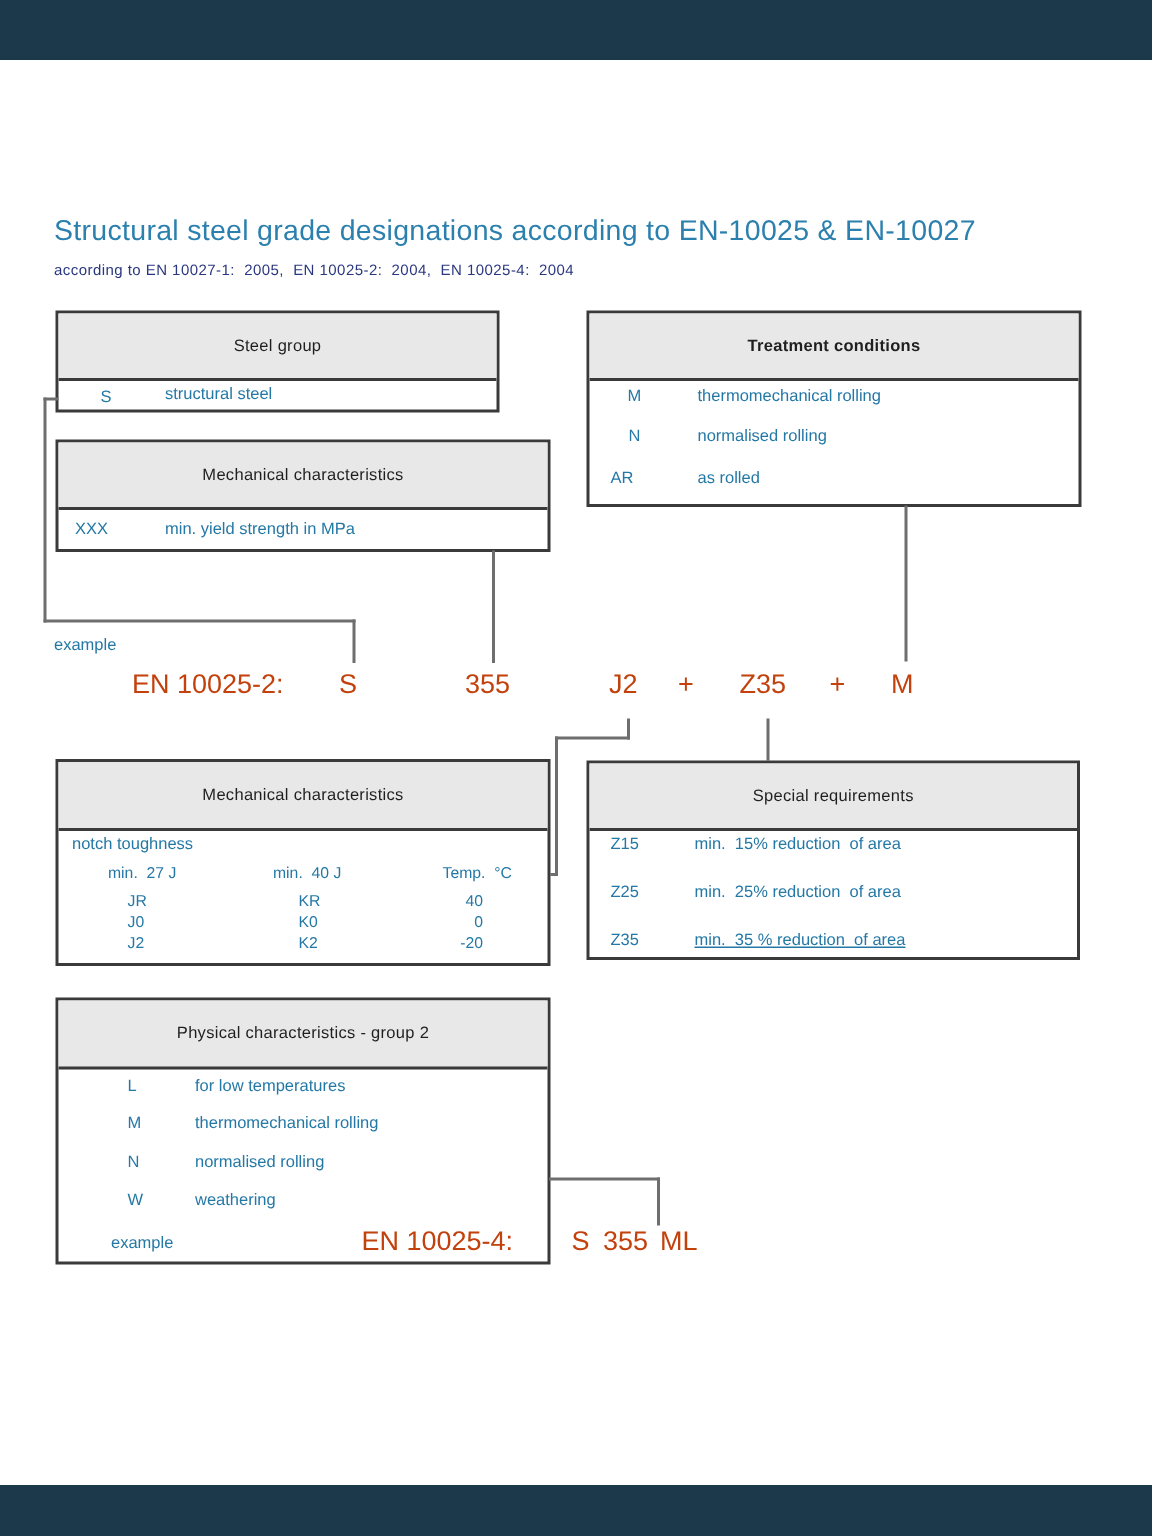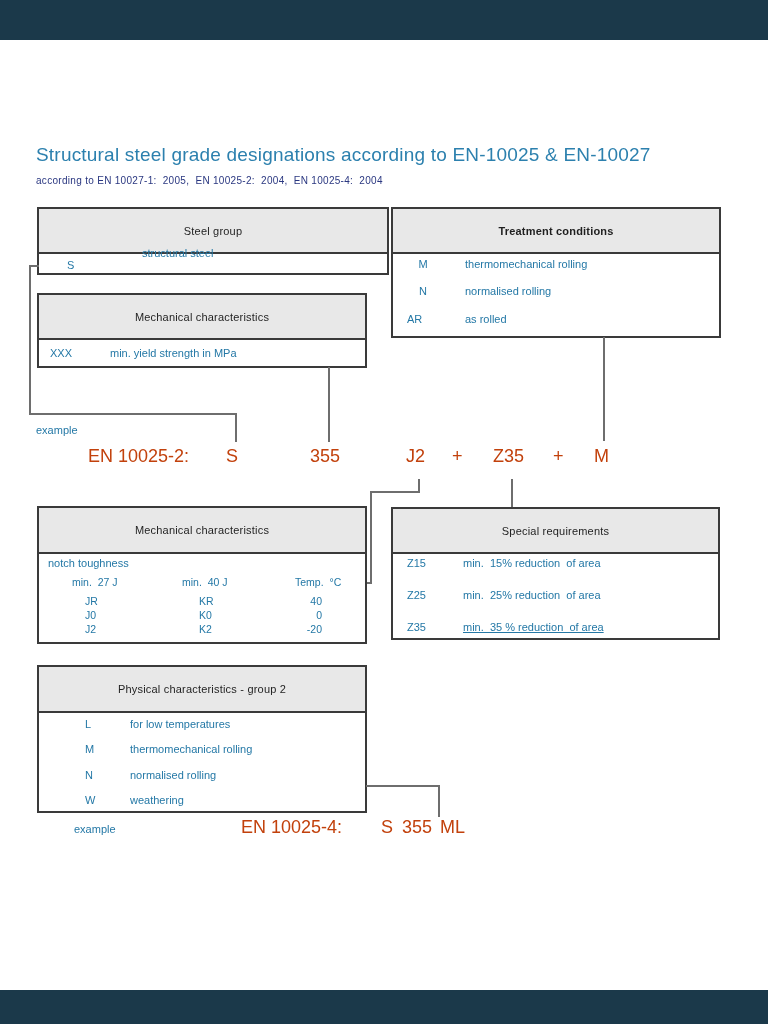--- a/index.html
+++ b/index.html
@@ -39,24 +39,24 @@
 </style>
 </head>
 <body>
 
 <div class="chrome top"></div>
 <div class="chrome bottom"></div>
 
 <div class="doc-title">Structural steel grade designations according to EN-10025 &amp; EN-10027</div>
 <div class="doc-subtitle">according to EN 10027-1:  2005,  EN 10025-2:  2004,  EN 10025-4:  2004</div>
 
-<div class="box" style="left:37px;top:207px;width:352px;height:68px;">
+<div class="box" style="left:37px;top:207px;width:296px;height:68px;">
   <div class="box-header">Steel group</div>
   <span class="row-code" style="left:28px;top:50px;">S</span>
-  <span class="row-desc" style="left:71px;top:38px;margin-left:32px;">structural steel</span>
+  <span class="row-desc" style="left:71px;top:48px;">structural steel</span>
 </div>
 
 <div class="box" style="left:391px;top:207px;width:330px;height:131px;">
   <div class="box-header bold">Treatment conditions</div>
   <span class="row-code" style="left:14px;top:49px;width:32px;text-align:center;">M</span>
   <span class="row-desc" style="left:72px;top:49px;">thermomechanical rolling</span>
   <span class="row-code" style="left:14px;top:76px;width:32px;text-align:center;">N</span>
   <span class="row-desc" style="left:72px;top:76px;">normalised rolling</span>
   <span class="row-code" style="left:14px;top:104px;width:32px;">AR</span>
   <span class="row-desc" style="left:72px;top:104px;">as rolled</span>
@@ -114,21 +114,21 @@
 <div class="box" style="left:391px;top:507px;width:329px;height:133px;">
   <div class="box-header">Special requirements</div>
   <span class="row-code" style="left:14px;top:48px;">Z15</span>
   <span class="row-desc" style="left:70px;top:48px;">min.  15% reduction  of area</span>
   <span class="row-code" style="left:14px;top:80px;">Z25</span>
   <span class="row-desc" style="left:70px;top:80px;">min.  25% reduction  of area</span>
   <span class="row-code" style="left:14px;top:112px;">Z35</span>
   <span class="row-desc" style="left:70px;top:112px;text-decoration:underline;">min.  35 % reduction  of area</span>
 </div>
 
-<div class="box" style="left:37px;top:665px;width:330px;height:148px;">
+<div class="box" style="left:37px;top:665px;width:330px;height:178px;">
   <div class="box-header" style="height:44px;">Physical characteristics  - group 2</div>
   <span class="row-code" style="left:46px;top:51px;">L</span>
   <span class="row-desc" style="left:91px;top:51px;">for low temperatures</span>
   <span class="row-code" style="left:46px;top:76px;">M</span>
   <span class="row-desc" style="left:91px;top:76px;">thermomechanical rolling</span>
   <span class="row-code" style="left:46px;top:102px;">N</span>
   <span class="row-desc" style="left:91px;top:102px;">normalised rolling</span>
   <span class="row-code" style="left:46px;top:127px;">W</span>
   <span class="row-desc" style="left:91px;top:127px;">weathering</span>
 </div>

